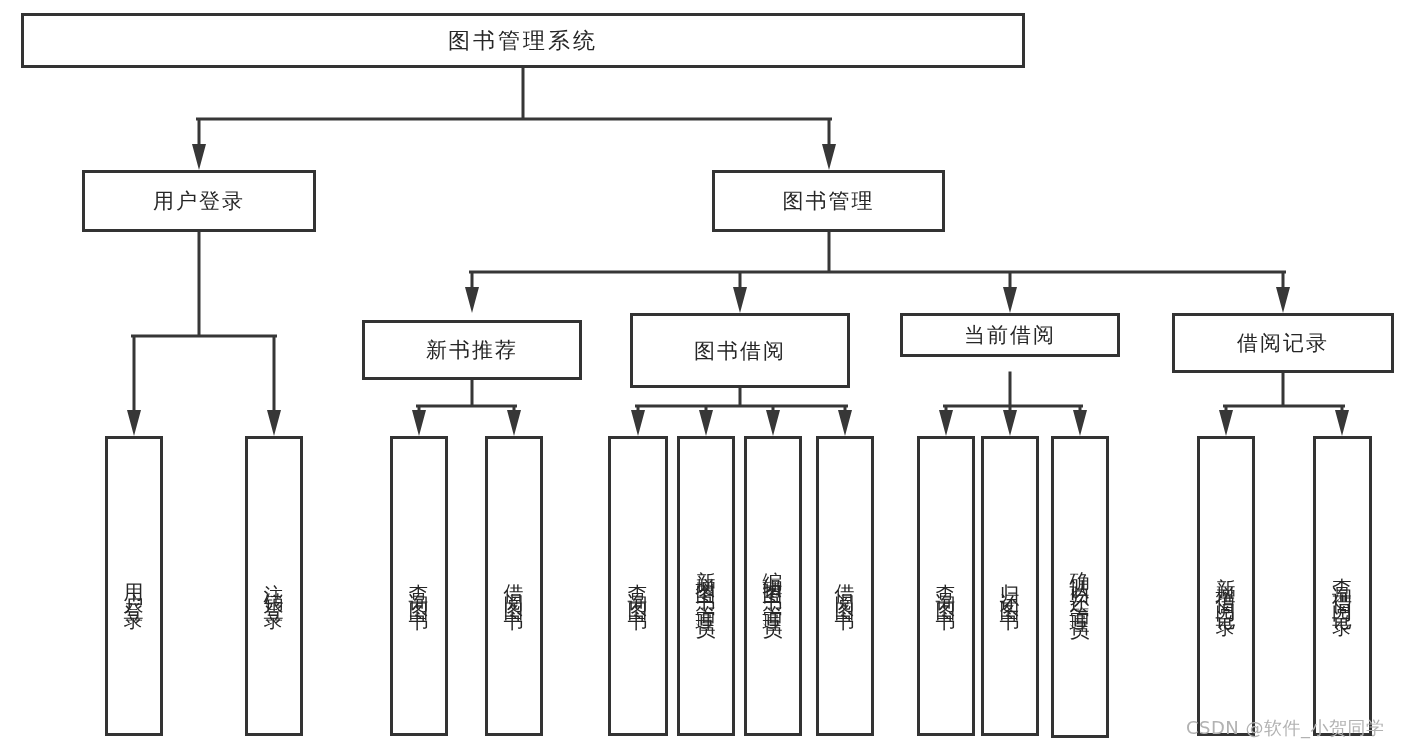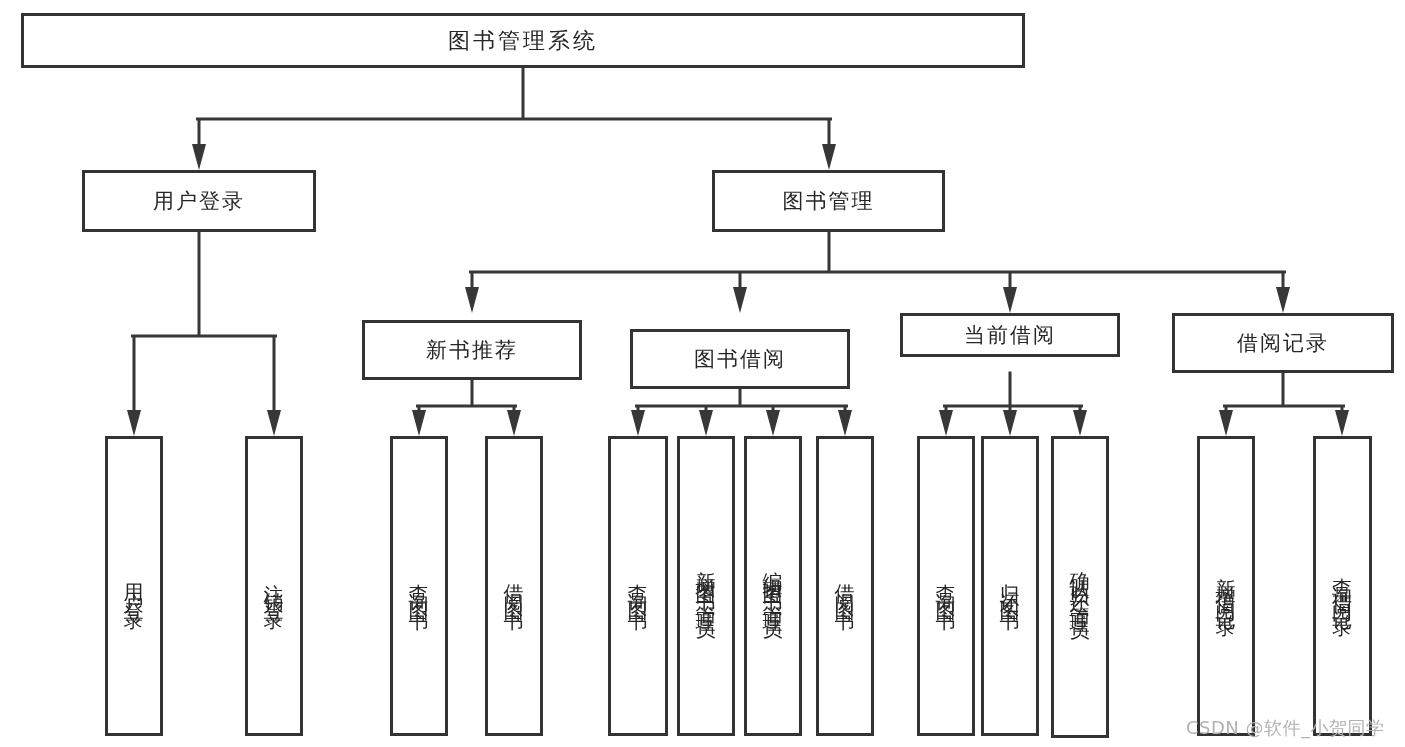--- a/index.html
+++ b/index.html
@@ -117,21 +117,21 @@
 <div class="box" style="left:82px; top:170px; width:234px; height:62px;">
   <span class="hlabel">用户登录</span>
 </div>
 <div class="box" style="left:712px; top:170px; width:233px; height:62px;">
   <span class="hlabel">图书管理</span>
 </div>
 
 <div class="box" style="left:362px; top:313px; width:220px; height:60px;margin-top:7px;">
   <span class="hlabel">新书推荐</span>
 </div>
-<div class="box" style="left:630px; top:313px; width:220px; height:60px;margin-top:16px;">
+<div class="box" style="left:630px; top:313px; width:220px; height:75px;">
   <span class="hlabel">图书借阅</span>
 </div>
 <div class="box" style="left:900px; top:313px; width:220px; height:44px;">
   <span class="hlabel">当前借阅</span>
 </div>
 <div class="box" style="left:1172px; top:313px; width:222px; height:60px;">
   <span class="hlabel">借阅记录</span>
 </div>
 
 <div class="box" style="left:105px; top:436px; width:58px; height:300px;">

